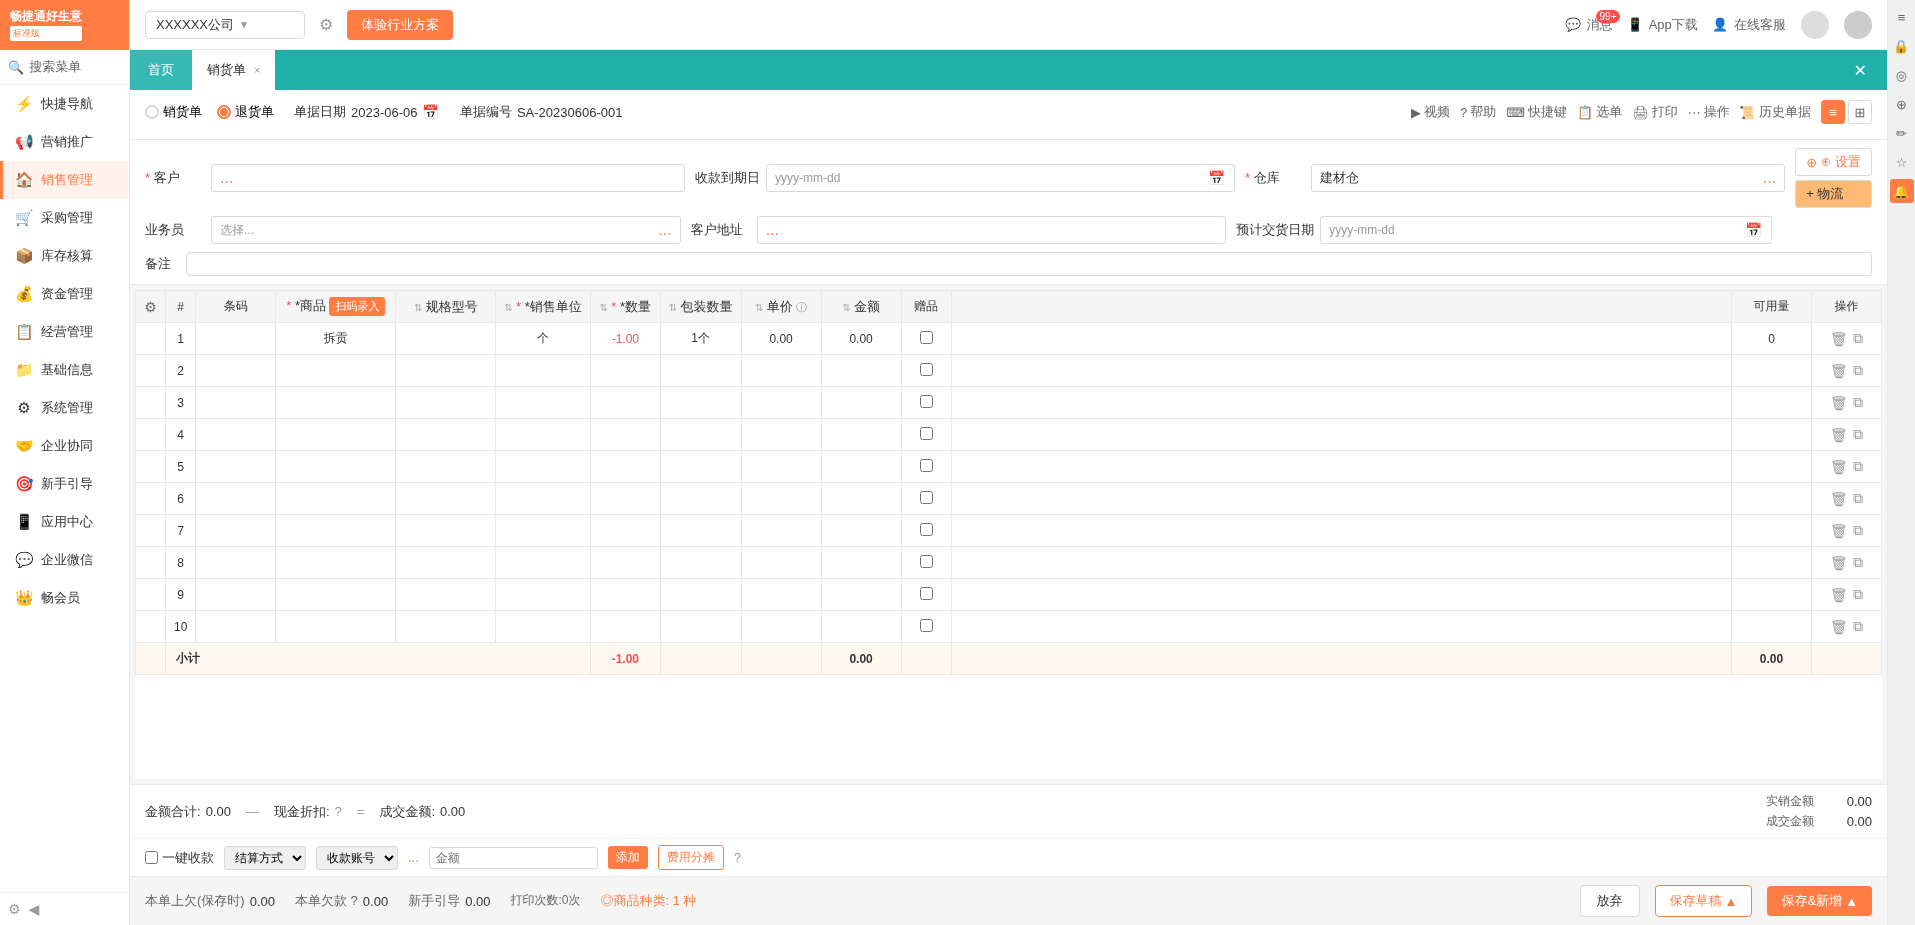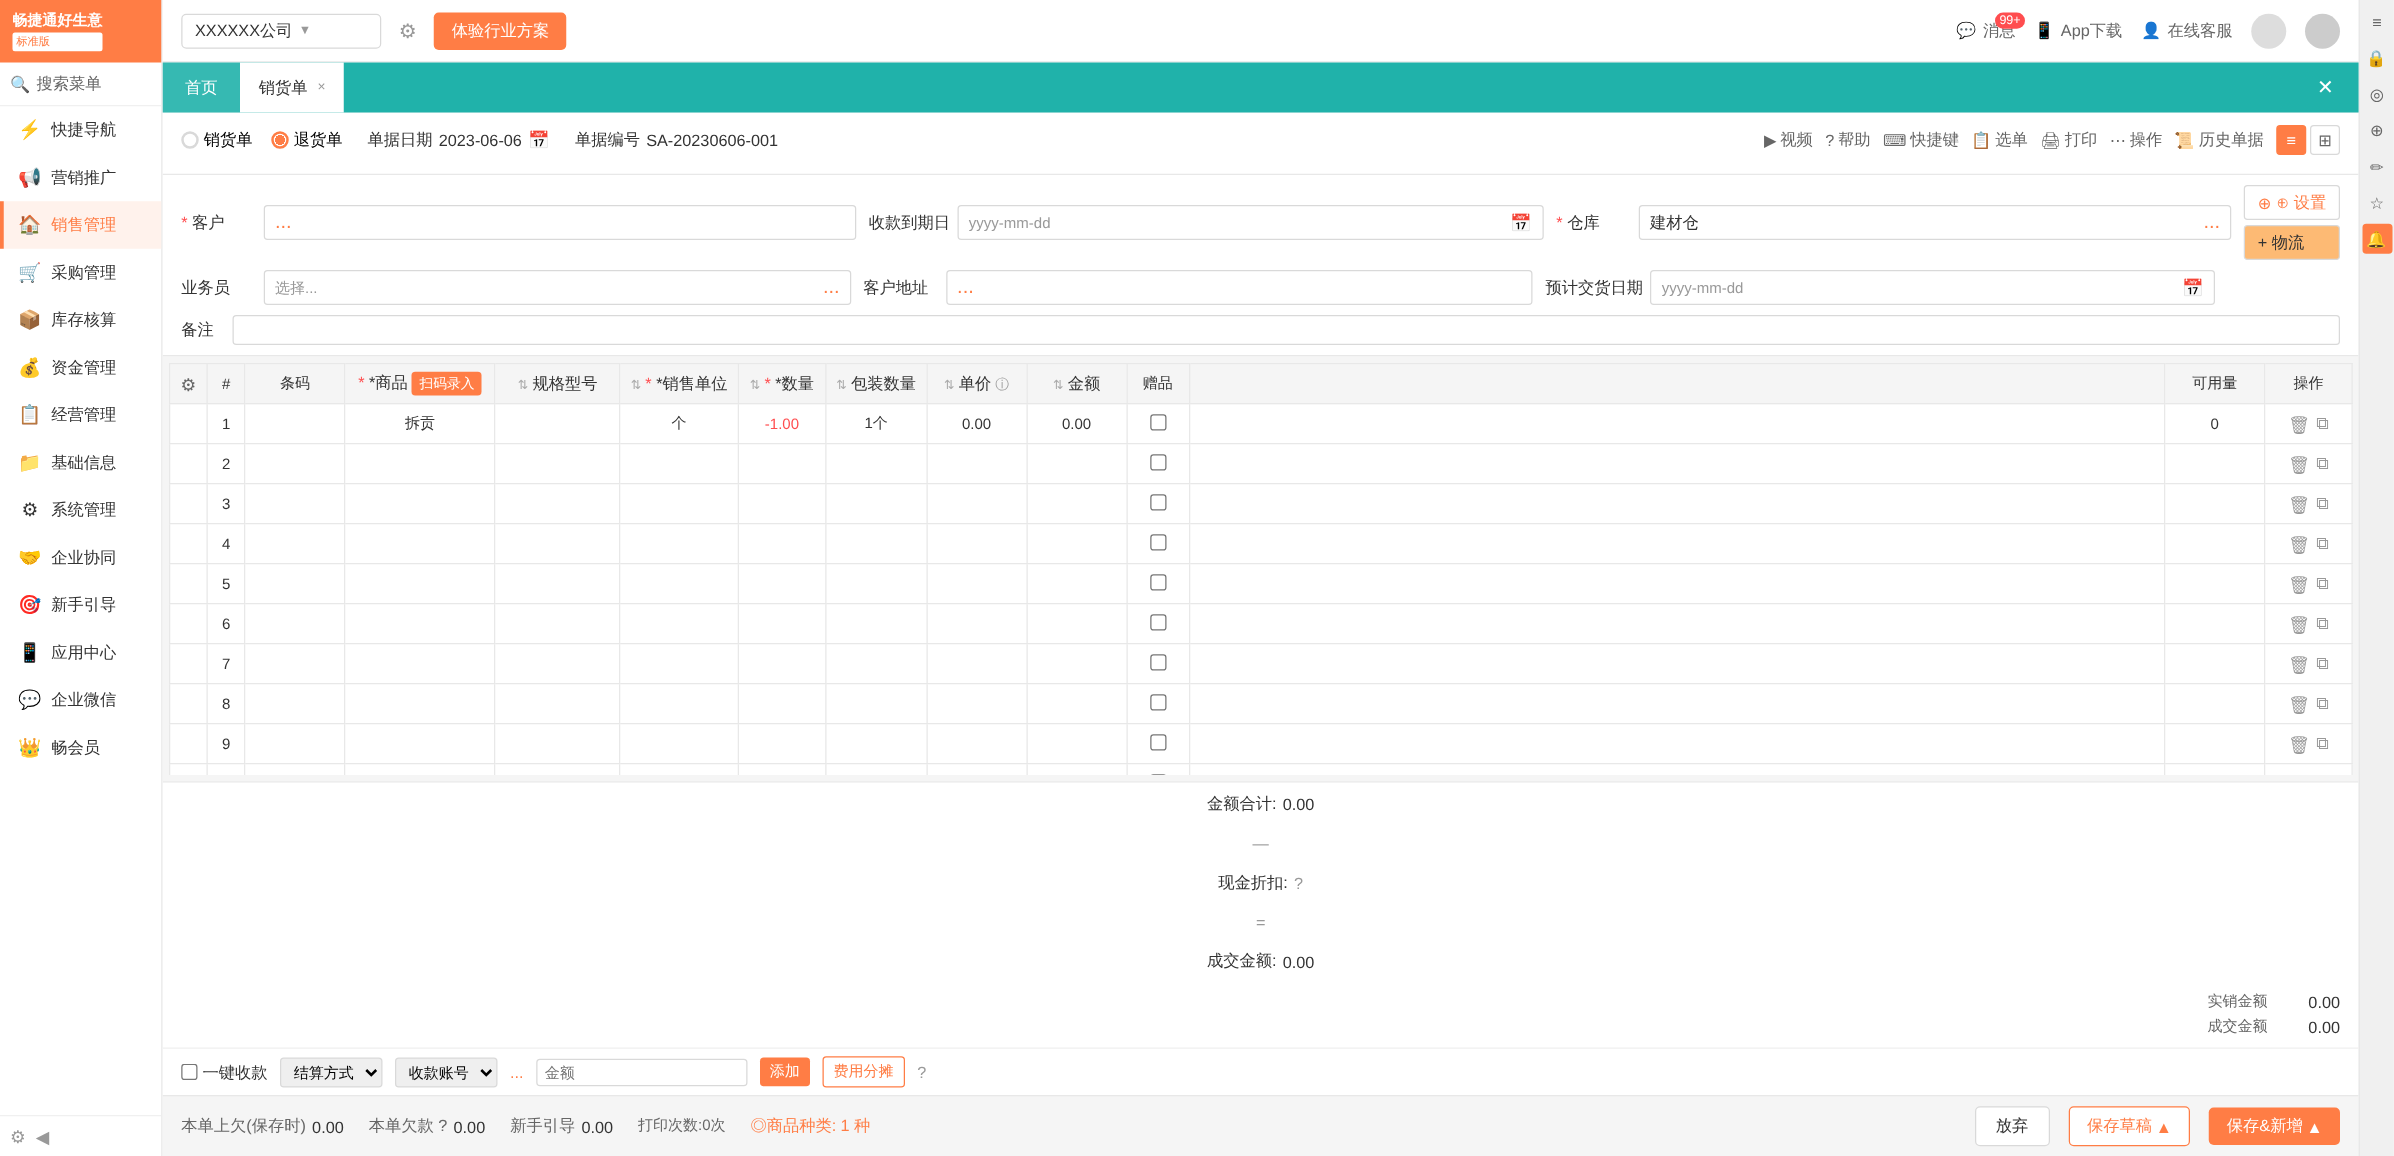--- a/index.html
+++ b/index.html
@@ -96,21 +96,21 @@
     .col-action { width: 70px; }
     .action-icons { display: flex; align-items: center; justify-content: center; gap: 5px; }
     .action-icon { color: #999; cursor: pointer; font-size: 14px; }
     .subtotal-row td { background: #fff8f0; font-weight: bold; }
     .gear-icon { color: #666; cursor: pointer; font-size: 14px; }
     .info-icon { color: #999; font-size: 11px; cursor: pointer; }
     .sort-icon { color: #aaa; font-size: 10px; }
 
     
     .footer { background: #fff; border-top: 1px solid #e8e8e8; }
-    .footer-totals { padding: 8px 15px; display: flex; align-items: center; gap: 15px; border-bottom: 1px solid #f0f0f0; flex-direction: column; }
+    .footer-totals { padding: 8px 15px; display: flex; align-items: center; gap: 15px; border-bottom: 1px solid #f0f0f0; }
     .total-item { display: flex; align-items: center; gap: 5px; }
     .total-label { color: #333; }
     .total-value { color: #333; font-weight: 500; }
     .total-sep { color: #999; }
     .result-label { color: #333; }
     .result-value { color: #333; font-weight: 500; }
     .footer-payment { padding: 6px 15px; display: flex; align-items: center; gap: 10px; }
     .checkbox-label { display: flex; align-items: center; gap: 4px; color: #333; cursor: pointer; }
     .payment-select { border: 1px solid #d9d9d9; border-radius: 3px; padding: 3px 6px; font-size: 12px; min-width: 80px; }
     .payment-input { border: 1px solid #d9d9d9; border-radius: 3px; padding: 3px 6px; font-size: 12px; min-width: 80px; }

